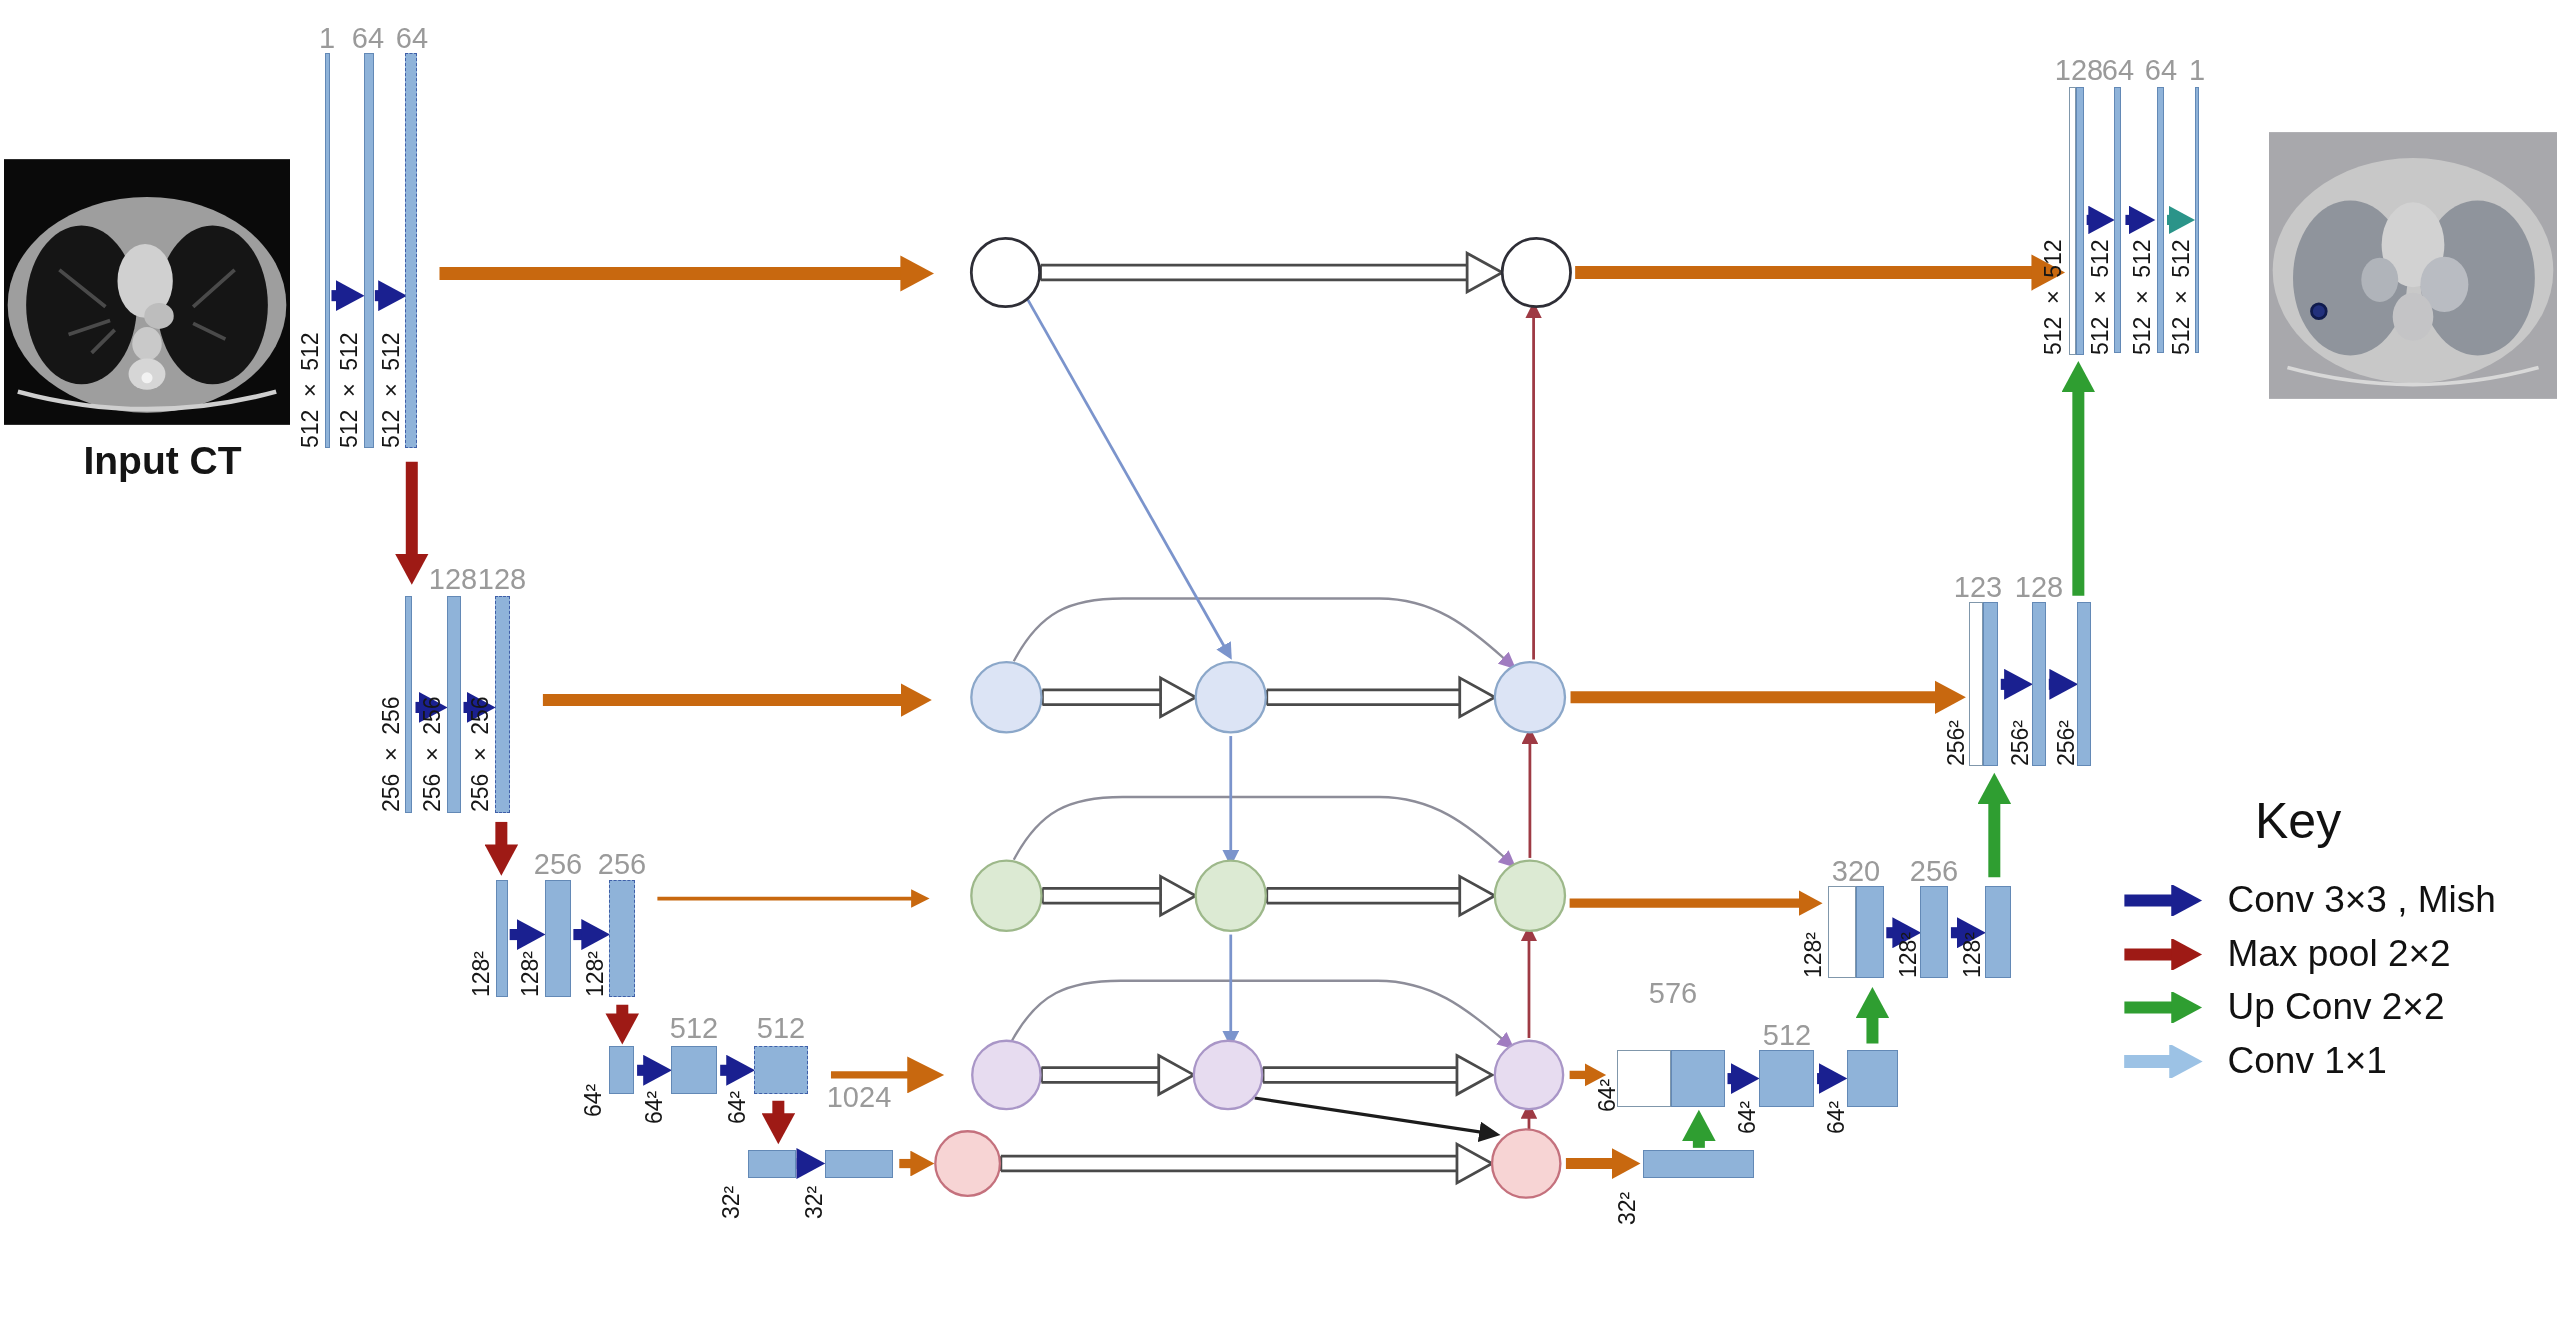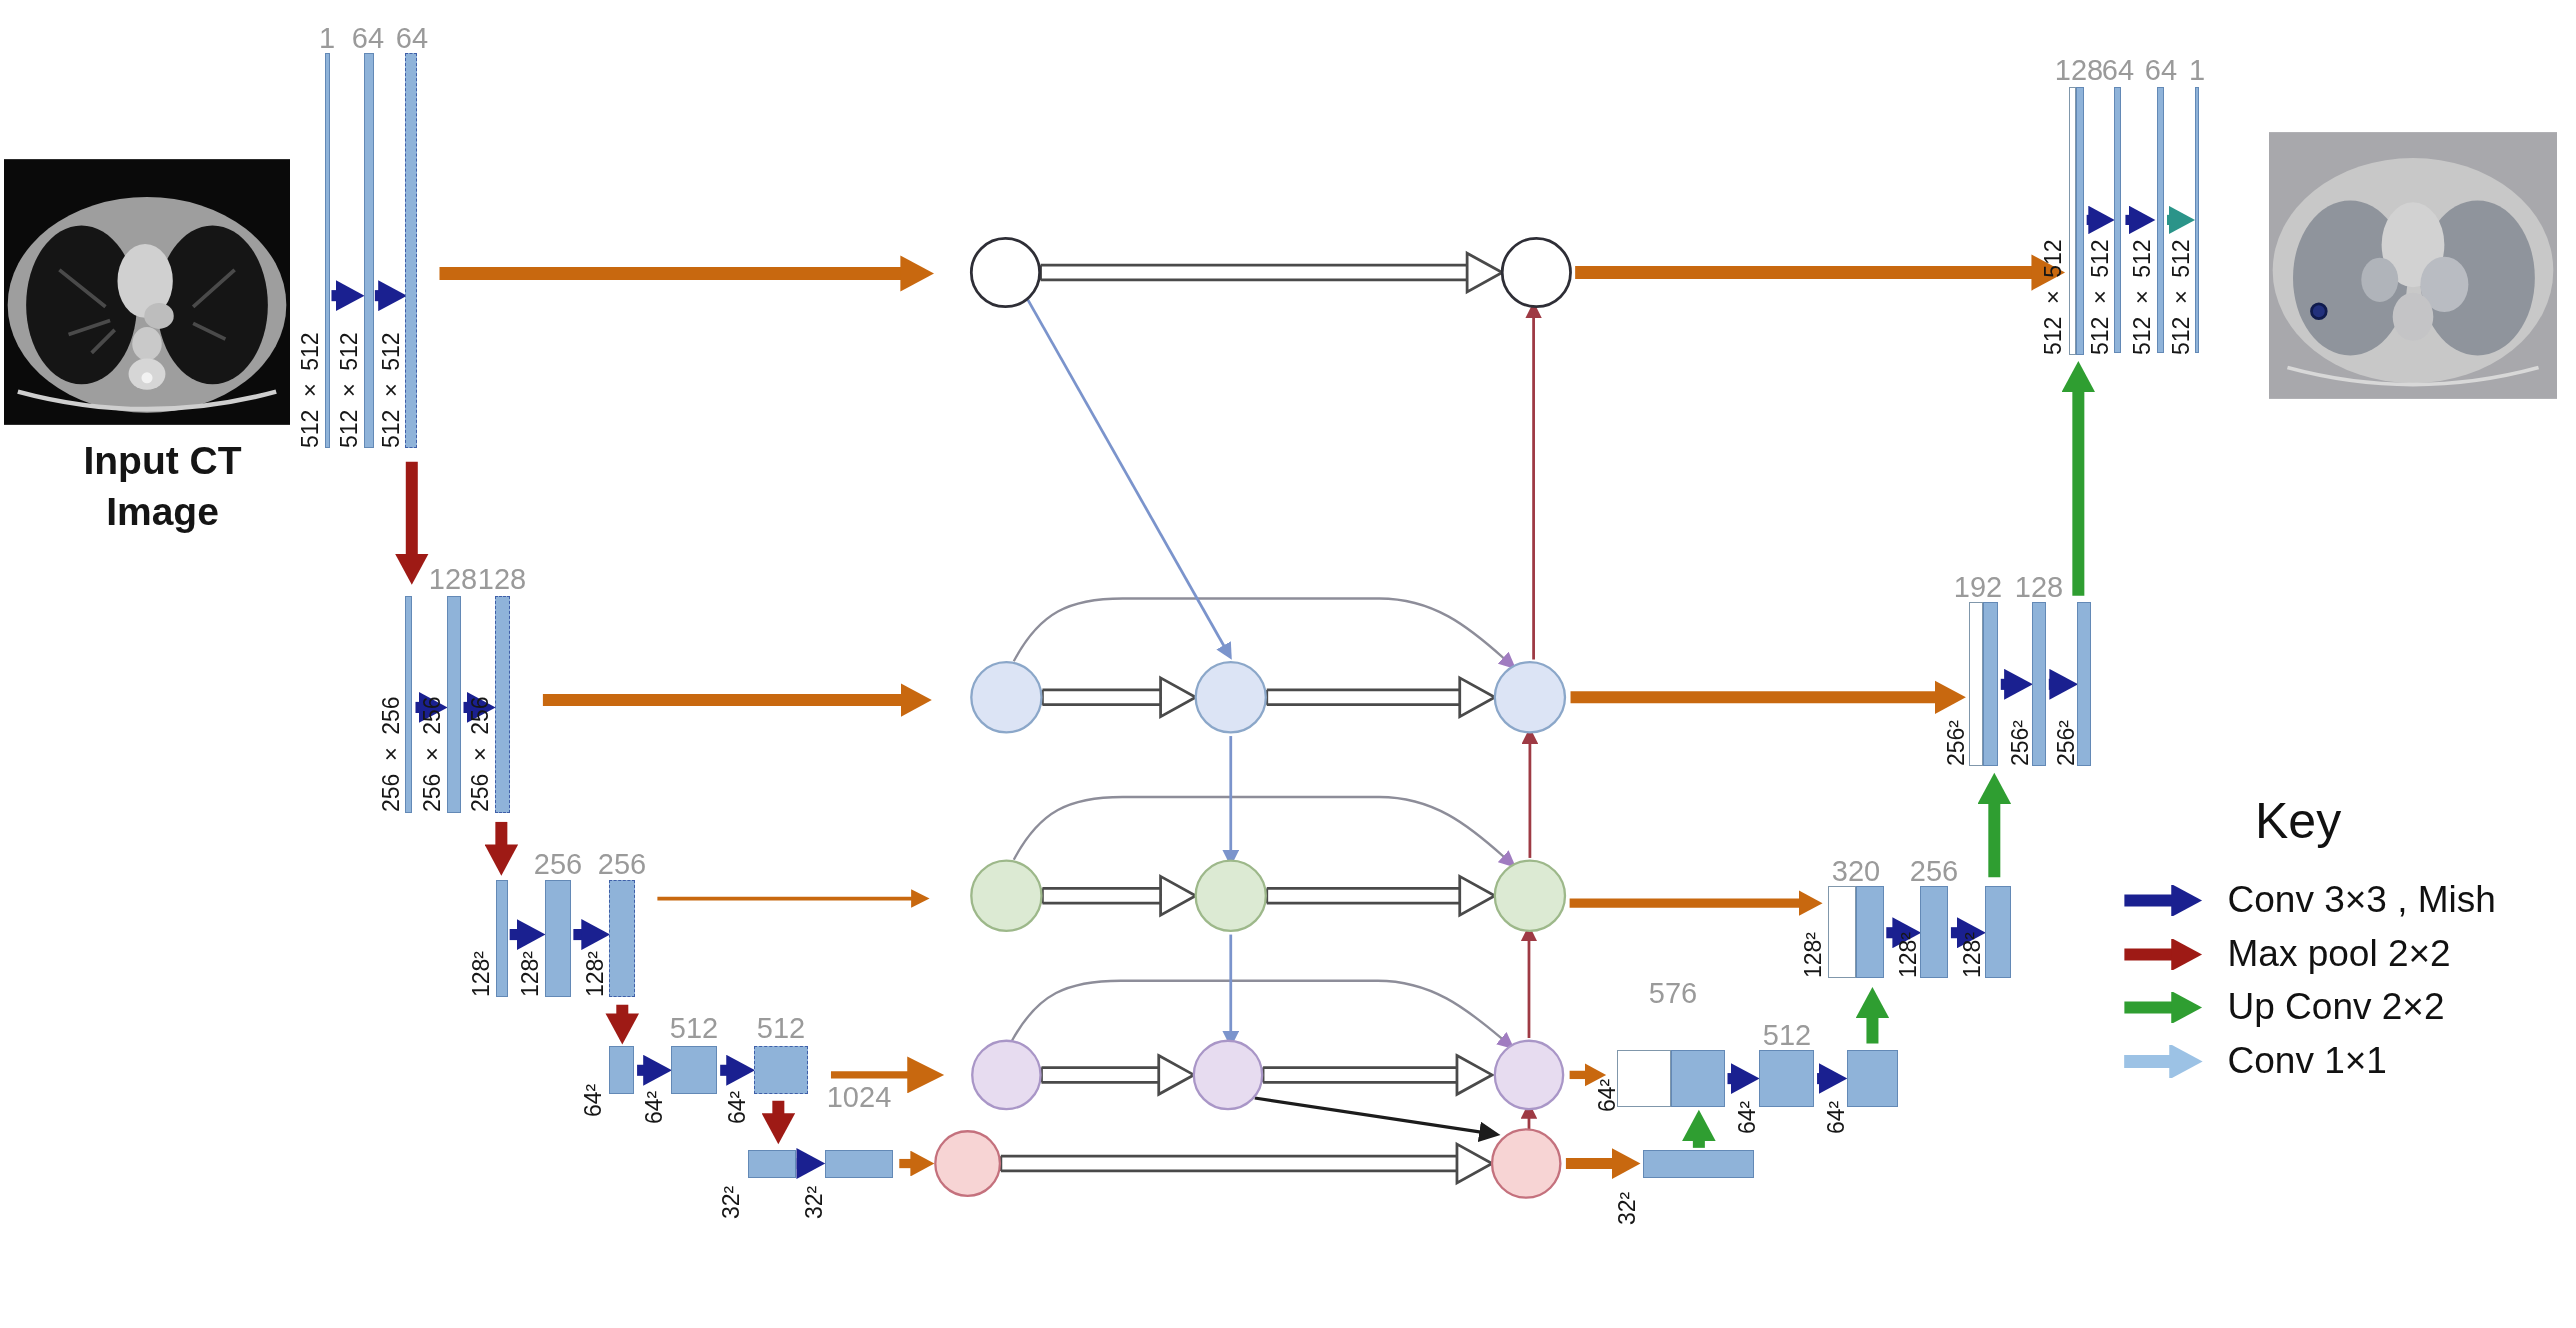--- a/index.html
+++ b/index.html
@@ -189,21 +189,20 @@
       <ellipse cx="153" cy="132" rx="30" ry="40" fill="#d0d0d0"></ellipse>
       <ellipse cx="168" cy="170" rx="16" ry="14" fill="#bdbdbd"></ellipse>
       <ellipse cx="155" cy="200" rx="16" ry="18" fill="#c9c9c9"></ellipse>
       <ellipse cx="155" cy="233" rx="20" ry="17" fill="#d6d6d6"></ellipse>
       <circle cx="155" cy="237" r="6" fill="#f2f2f2"></circle>
       <path d="M15 252 Q155 290 295 252" stroke="#cfcfcf" stroke-width="5" fill="none"></path>
     </svg>
   </div>
   <div class="cap" style="left:24px;top:436px;width:277px">
     <div>Input CT</div>
-    <div>Image</div>
   </div>
 
   <div class="layer" style="left:2269px;top:132px;width:288px;height:267px">
     <svg width="288" height="267" viewBox="0 0 312 289">
       <rect width="312" height="289" fill="#a8a8ac"></rect>
       <ellipse cx="156" cy="150" rx="152" ry="122" fill="#c8c8c8"></ellipse>
       <ellipse cx="88" cy="158" rx="62" ry="84" fill="#8f949c"></ellipse>
       <ellipse cx="226" cy="158" rx="62" ry="84" fill="#8f949c"></ellipse>
       <ellipse cx="156" cy="122" rx="34" ry="46" fill="#d2d2d2"></ellipse>
       <ellipse cx="190" cy="165" rx="26" ry="30" fill="#b9bcc2"></ellipse>
@@ -279,21 +278,21 @@
   <div class="ch" style="left:1856px;top:855px">320</div>
   <div class="ch" style="left:1934px;top:855px">256</div>
   <div class="vl" style="left:1800px;top:910px;height:68px">128²</div>
   <div class="vl" style="left:1895px;top:910px;height:68px">128²</div>
   <div class="vl" style="left:1959px;top:910px;height:68px">128²</div>
 
   <div class="bar white" style="left:1969px;top:602px;width:14px;height:164px"></div>
   <div class="bar" style="left:1983px;top:602px;width:14.8px;height:164px"></div>
   <div class="bar" style="left:2032px;top:602px;width:14px;height:164px"></div>
   <div class="bar" style="left:2077px;top:602px;width:14px;height:164px"></div>
-  <div class="ch" style="left:1978px;top:571px">192</div>
+  <div class="ch" style="left:1978px;top:571px">123</div>
   <div class="ch" style="left:2039px;top:571px">128</div>
   <div class="vl" style="left:1943px;top:692px;height:74px">256²</div>
   <div class="vl" style="left:2007px;top:692px;height:74px">256²</div>
   <div class="vl" style="left:2053px;top:692px;height:74px">256²</div>
 
   <div class="bar white" style="left:2069px;top:87px;width:6.5px;height:268px"></div>
   <div class="bar" style="left:2076px;top:87px;width:8.3px;height:268px"></div>
   <div class="bar" style="left:2114px;top:87px;width:7.4px;height:266px"></div>
   <div class="bar" style="left:2157px;top:87px;width:7.4px;height:266px"></div>
   <div class="bar" style="left:2195px;top:87px;width:3.7px;height:266px"></div>

